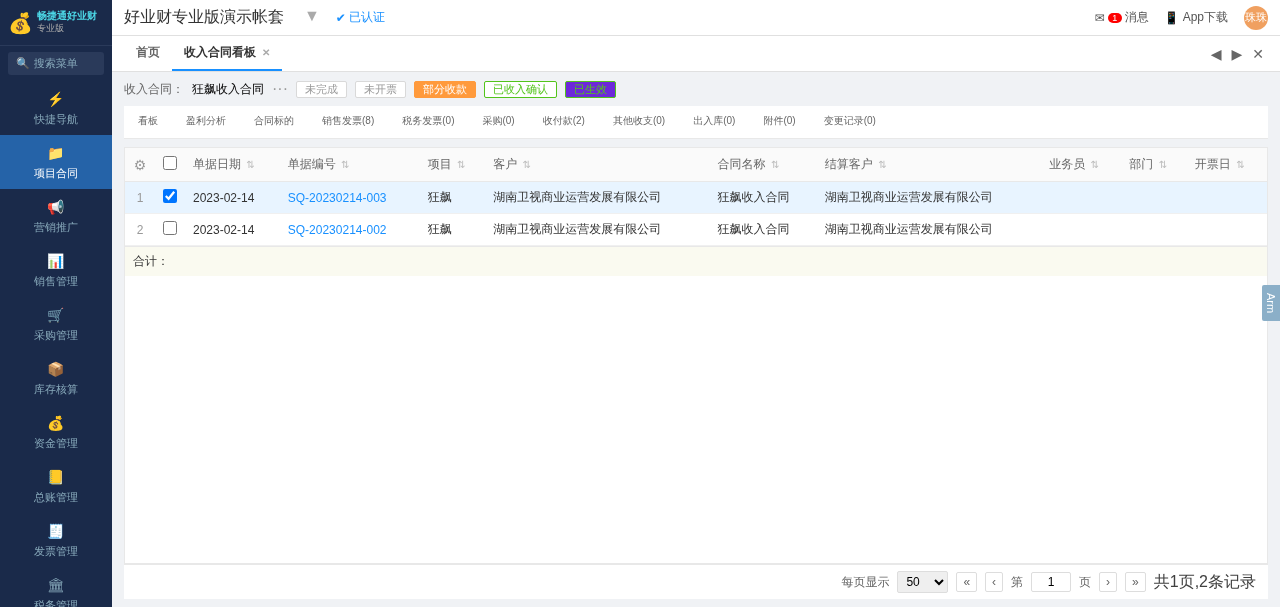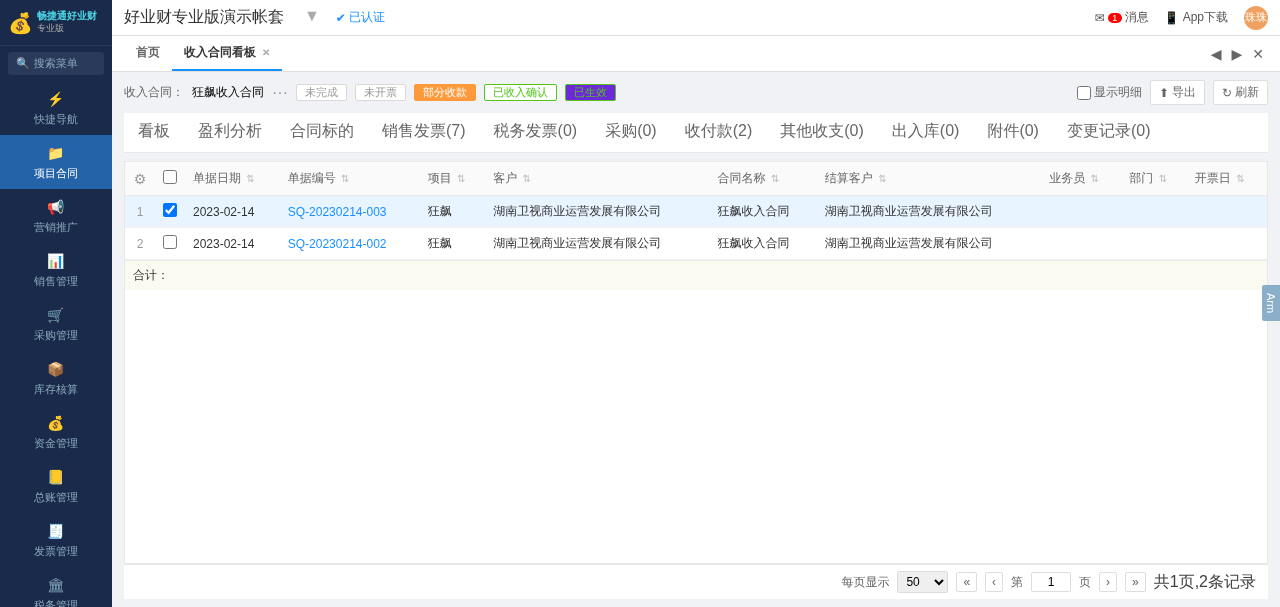--- a/index.html
+++ b/index.html
@@ -50,21 +50,21 @@
     .status-no-invoice { color: #999; border-color: #d9d9d9; background: #fff; }
     .status-partial { color: #fff; background: #ff9a3c; border-color: #ff9a3c; }
     .status-confirmed { color: #52c41a; border-color: #52c41a; background: #fff; }
     .status-effective { color: #52c41a; border-color: #52c41a; background: #6d28d9; }
     .contract-header-right { margin-left: auto; display: flex; align-items: center; gap: 8px; }
     .show-detail { display: flex; align-items: center; gap: 3px; font-size: 12px; color: #666; cursor: pointer; }
     .action-btn { display: flex; align-items: center; gap: 3px; font-size: 12px; color: #666; cursor: pointer; padding: 3px 8px; border: 1px solid #ddd; border-radius: 2px; background: #fff; }
 
     
     .subtabs { display: flex; align-items: stretch; border-bottom: 1px solid #e8e8e8; margin-bottom: 8px; background: #fff; flex-shrink: 0; }
-    .subtab { padding: 8px 14px; cursor: pointer; font-size: 16px; color: #666; border-bottom: 2px solid transparent; white-space: nowrap; }
+    .subtab { padding: 8px 14px; cursor: pointer; font-size: 10px; color: #666; border-bottom: 2px solid transparent; white-space: nowrap; }
     .subtab.active { color: #1890ff; border-bottom: 2px solid #1890ff; }
 
     
     .table-container { flex: 1; overflow: auto; background: #fff; border: 1px solid #e8e8e8; }
     table { width: 100%; border-collapse: collapse; font-size: 12px; }
     thead tr { background: #fafafa; }
     thead th { padding: 8px 8px; text-align: left; color: #666; font-weight: 500; border-bottom: 1px solid #e8e8e8; white-space: nowrap; position: relative; }
     thead th .sort-icon { color: #bbb; font-size: 10px; margin-left: 2px; }
     tbody tr { border-bottom: 1px solid #f0f0f0; }
     tbody tr.selected { background: #e8f4ff; }
@@ -210,48 +210,34 @@
 
     <div class="contract-header">
       <span style="color:#666;">收入合同：</span>
       <span class="contract-title-name">狂飙收入合同</span>
       <span class="contract-more">···</span>
       <button class="status-btn status-incomplete">未完成</button>
       <button class="status-btn status-no-invoice">未开票</button>
       <button class="status-btn status-partial">部分收款</button>
       <button class="status-btn status-confirmed">已收入确认</button>
       <button class="status-btn status-effective">已生效</button>
-      <div class="contract-header-right">
-        <label class="show-detail">
-          <input type="checkbox" class="inline-check" style="">
-          <span>显示明细</span>
-        </label>
-        <button class="action-btn">
-          <span>⬆</span>
-          <span>导出</span>
-        </button>
-        <button class="action-btn">
-          <span>↻</span>
-          <span>刷新</span>
-        </button>
-      </div>
     </div>
 
     <div class="subtabs">
       <div class="subtab">
         <span>看板</span>
       </div>
       <div class="subtab">
         <span>盈利分析</span>
       </div>
       <div class="subtab">
         <span>合同标的</span>
       </div>
       <div class="subtab">
-        <span>销售发票(7)</span>
+        <span>销售发票(8)</span>
       </div>
       <div class="subtab">
         <span>税务发票(0)</span>
       </div>
       <div class="subtab">
         <span>采购(0)</span>
       </div>
       <div class="subtab">
         <span>收付款(2)</span>
       </div>

